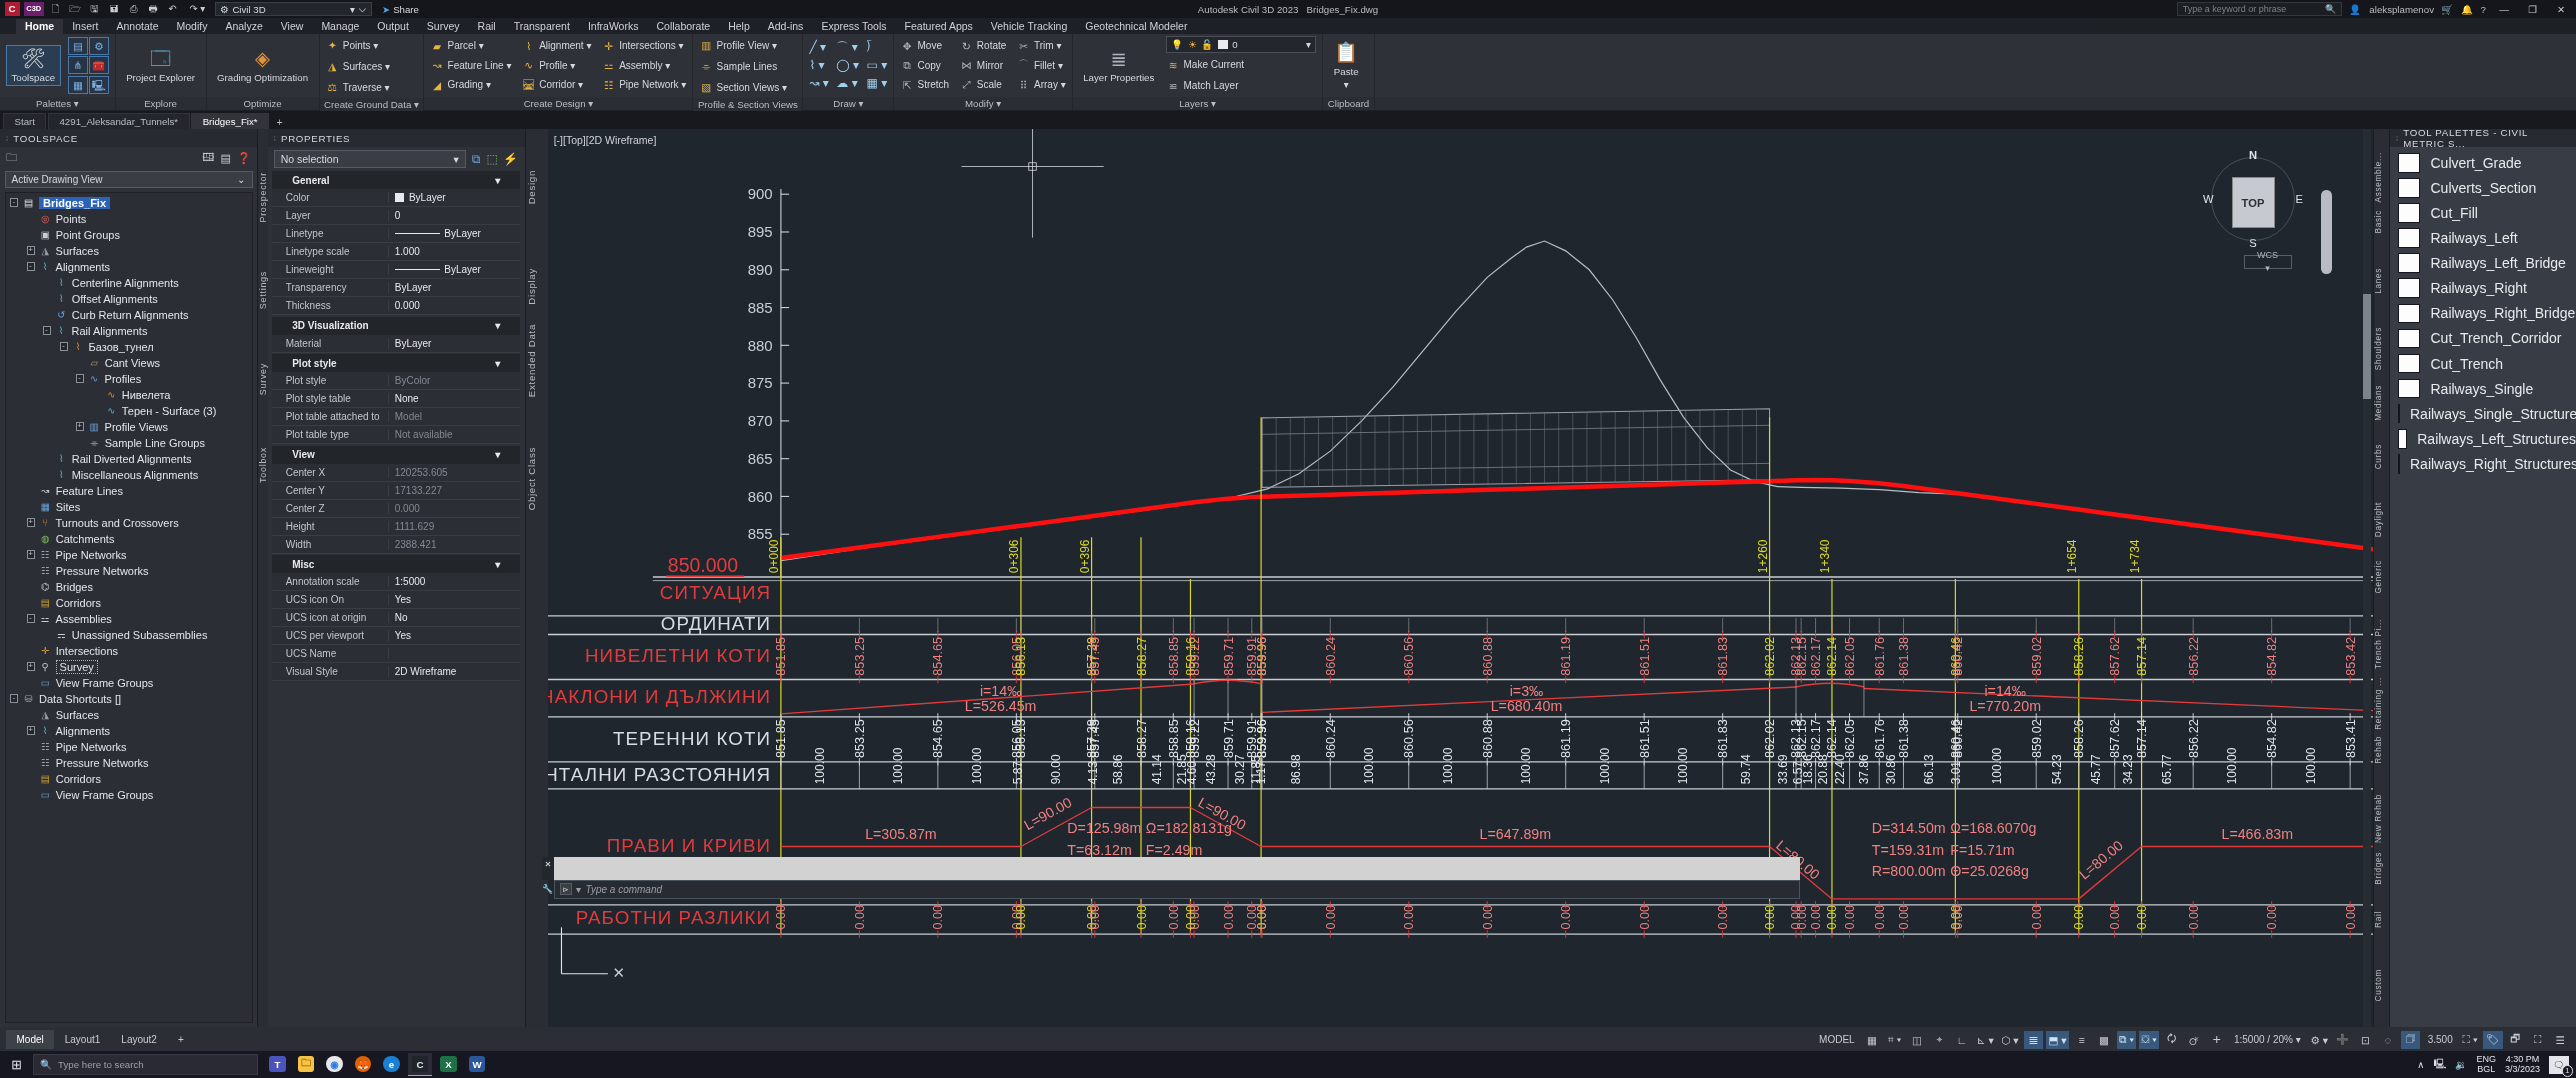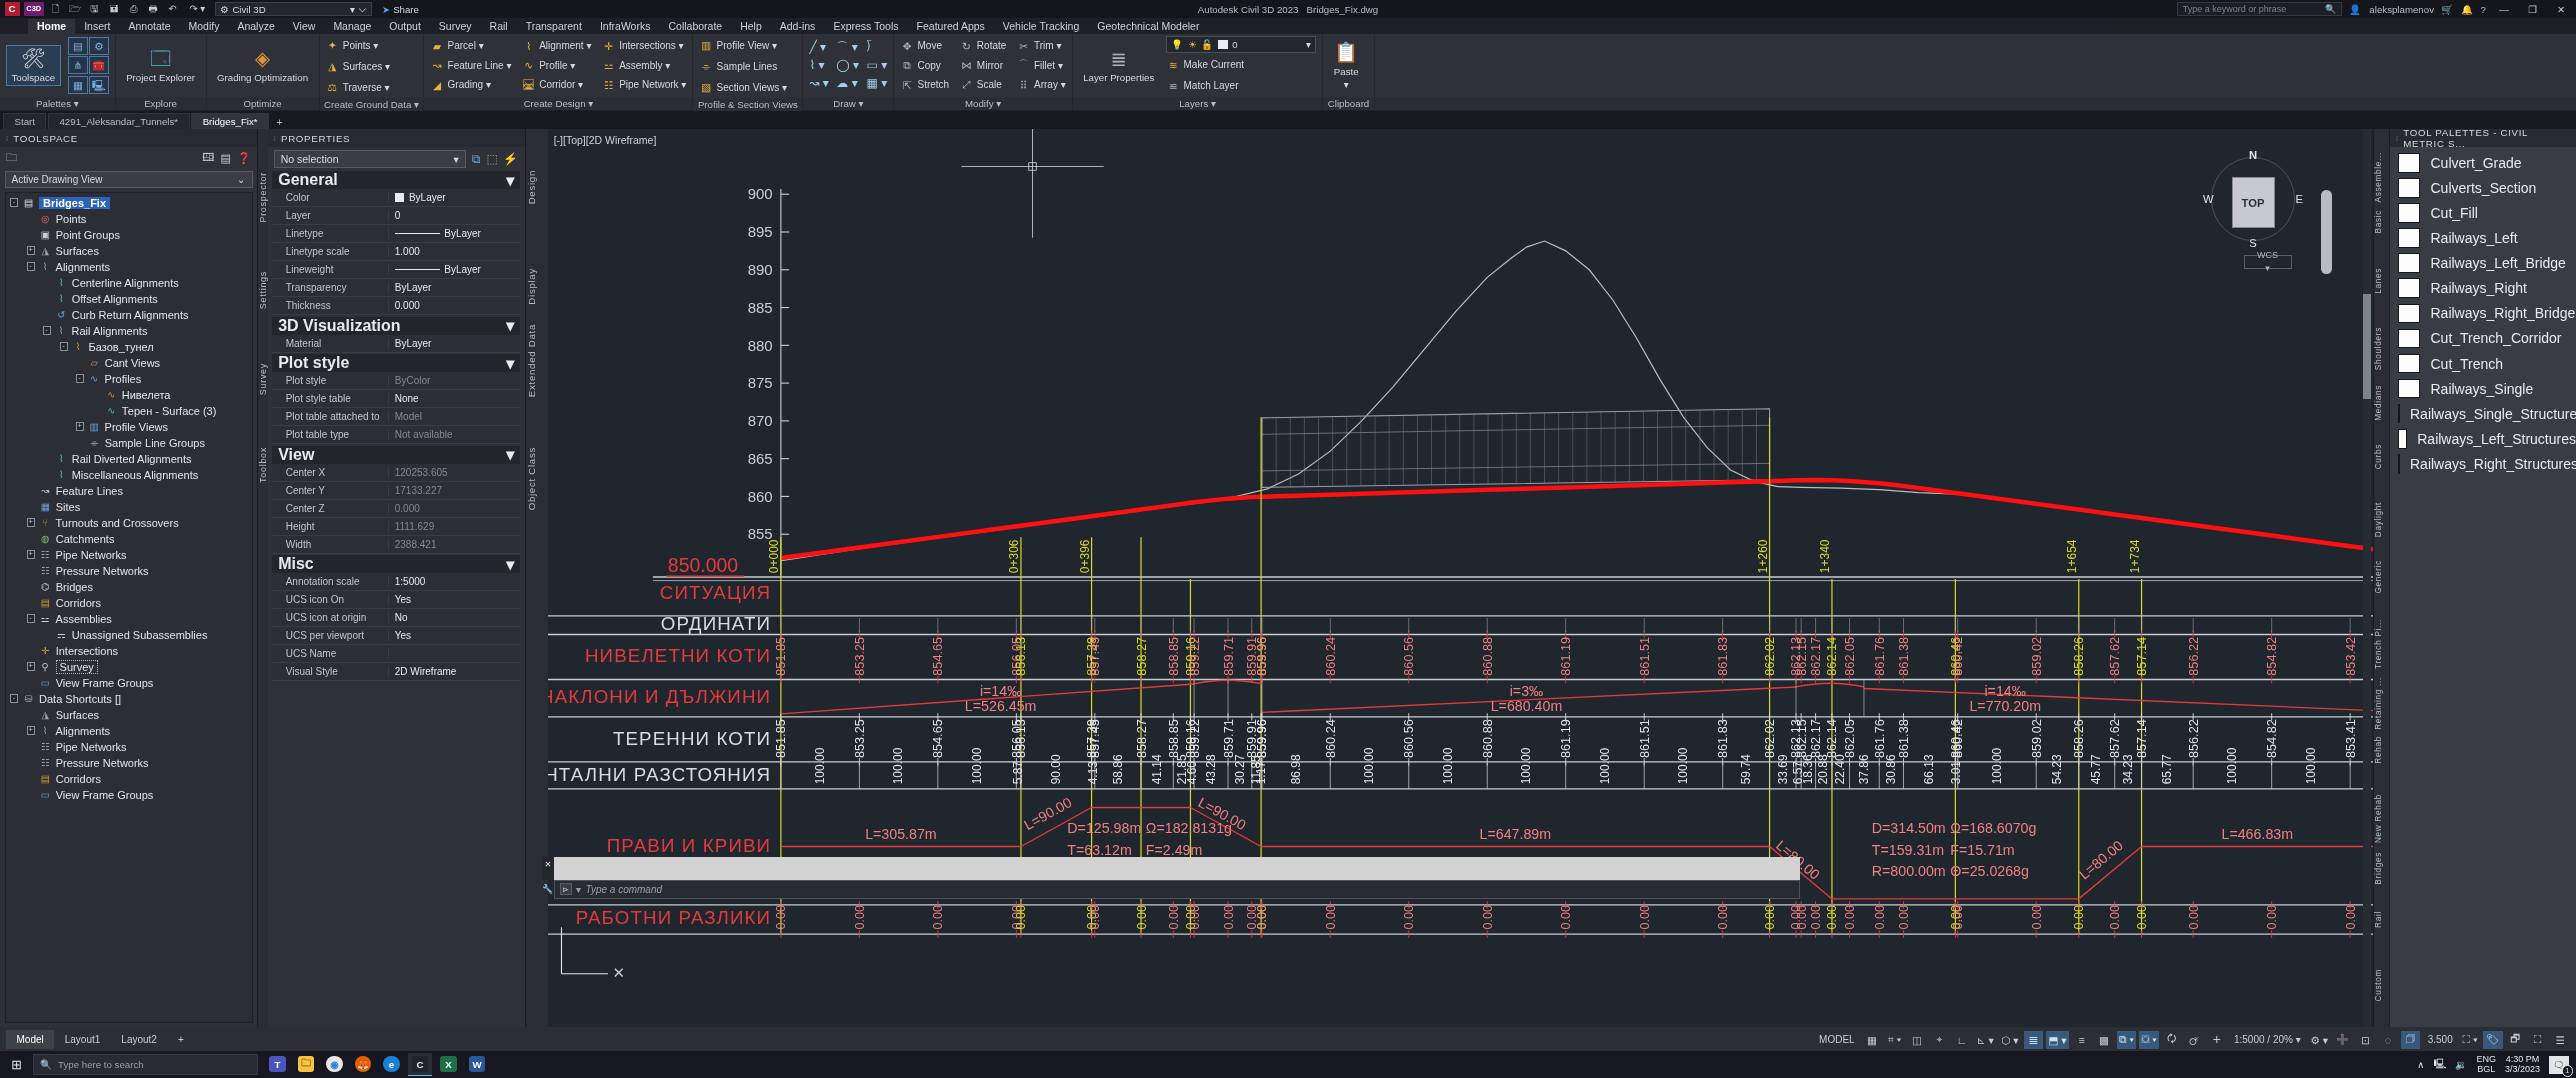--- a/index.html
+++ b/index.html
@@ -13,21 +13,21 @@
   .logo-box2 { width:19.5px; height:13.5px; background:#6d1e6d; color:#fff; font-weight:bold; text-align:center; font-size:7.5px; line-height:13.5px; }
   .qat-icon { width:15px; height:13.5px; color:#c9cdd2; text-align:center; font-size:9.7px; line-height:13.5px; }
   .ws-combo { display:flex; align-items:center; gap:3.7px; background:#23262c; border:0.7px solid #3a3e45; height:13.5px; padding:0 4.5px; width:157px; color:#d6dade; font-size:9.7px; }
   .share-btn { display:flex; align-items:center; gap:3px; color:#d6dade; font-size:9.7px; margin-left:6px; }
   #title-center { position:absolute; left:50%; transform:translateX(-50%); color:#b9bec5; font-size:9.7px; white-space:pre; }
   #title-right { position:absolute; right:4.5px; top:0; height:18px; display:flex; align-items:center; gap:7.5px; color:#b9bec5; font-size:9.7px; }
   .kw-search { display:flex; align-items:center; gap:3.7px; background:#1b1e23; border:0.7px solid #33373e; height:13.5px; width:165px; padding:0 4.5px; color:#7d838b; font-size:9px; }
   .win-btn { width:21px; text-align:center; font-size:9.7px; color:#c9cdd2; }
 
   
-  #menubar { position:absolute; left:16px; top:18px; width:2092px; height:16.5px; background:#1d2026; display:flex; align-items:flex-end; padding-left:12px; }
+  #menubar { position:absolute; left:4px; top:18px; width:2092px; height:16.5px; background:#1d2026; display:flex; align-items:flex-end; padding-left:12px; }
   .mtab { padding:1.5px 9px 2.2px; font-size:10.5px; color:#cfd3d8; }
   .mtab.active { background:#2e3138; color:#fff; font-weight:bold; }
 
   
   #ribbon { position:absolute; left:0; top:34px; width:2576px; height:76px; background:#2e3138; display:flex; }
   .rpanel { border-right:0.7px solid #24262c; display:flex; flex-direction:column; }
   .rpanel-body { flex:1; display:flex; align-items:center; padding:2.2px 6px; gap:7.5px; }
   .rpanel-label { height:13.5px; text-align:center; font-size:9.7px; color:#b9bec5; background:#2a2d33; line-height:13.5px; white-space:nowrap; padding:0 4.5px; }
   .bigbtn { display:flex; flex-direction:column; align-items:center; justify-content:center; gap:2.2px; padding:1.5px 4.5px; color:#d6dade; font-size:9.7px; text-align:center; }
   .bigbtn.hl { background:#2b3d52; border:0.7px solid #4a78a8; }
@@ -70,21 +70,21 @@
   .trow.sel .lbl-box { background:#2c63b8; color:#fff; padding:0 4px; font-weight:bold; }
   .trow.focus .lbl-box { border:0.7px dotted #aeb4bb; padding:0 3px; }
 
   
   #props { width:258px; background:#2e3138; display:flex; flex-direction:column; border-right:0.7px solid #1a1c21; }
   #props-combo-row { display:flex; align-items:center; gap:6px; padding:3px 6px; }
   #props-combo { flex:1; height:18px; background:#3a3d44; border:0.7px solid #565b63; display:flex; align-items:center; justify-content:space-between; padding:0 6px; font-size:10.5px; }
   .pc-ico { font-size:12px; }
   #props-body { flex:1; overflow:hidden; padding:0 4.5px 4.5px; }
   .psec { margin-bottom:1.5px; }
-  .psec-h { background:#22252a; display:flex; justify-content:space-between; align-items:center; height:18px; padding:0 6px; font-weight:bold; font-size:16px; color:#e8eaed; }
+  .psec-h { background:#22252a; display:flex; justify-content:space-between; align-items:center; height:18px; padding:0 20px; font-weight:bold; font-size:10px; color:#e8eaed; }
   .prow { display:flex; height:18px; align-items:center; border-bottom:0.7px solid #383c43; background:#2b2e34; font-size:10px; }
   .prow .pl { width:47%; padding-left:13.5px; color:#c2c7cd; border-right:0.7px solid #383c43; }
   .prow .pv { flex:1; padding-left:6px; color:#e8eaed; display:flex; align-items:center; gap:4.5px; }
   .prow .pv.muted { color:#838992; }
   .swatch { width:9.7px; height:9.7px; background:#e8eaed; display:inline-block; }
   .linesample { display:inline-block; width:45px; height:0; border-top:1.5px solid #e8eaed; }
 
   
   #canvas { position:relative; flex:1; background:#20262e; overflow:hidden; }
   #canvas svg { position:absolute; left:0; top:0; }

